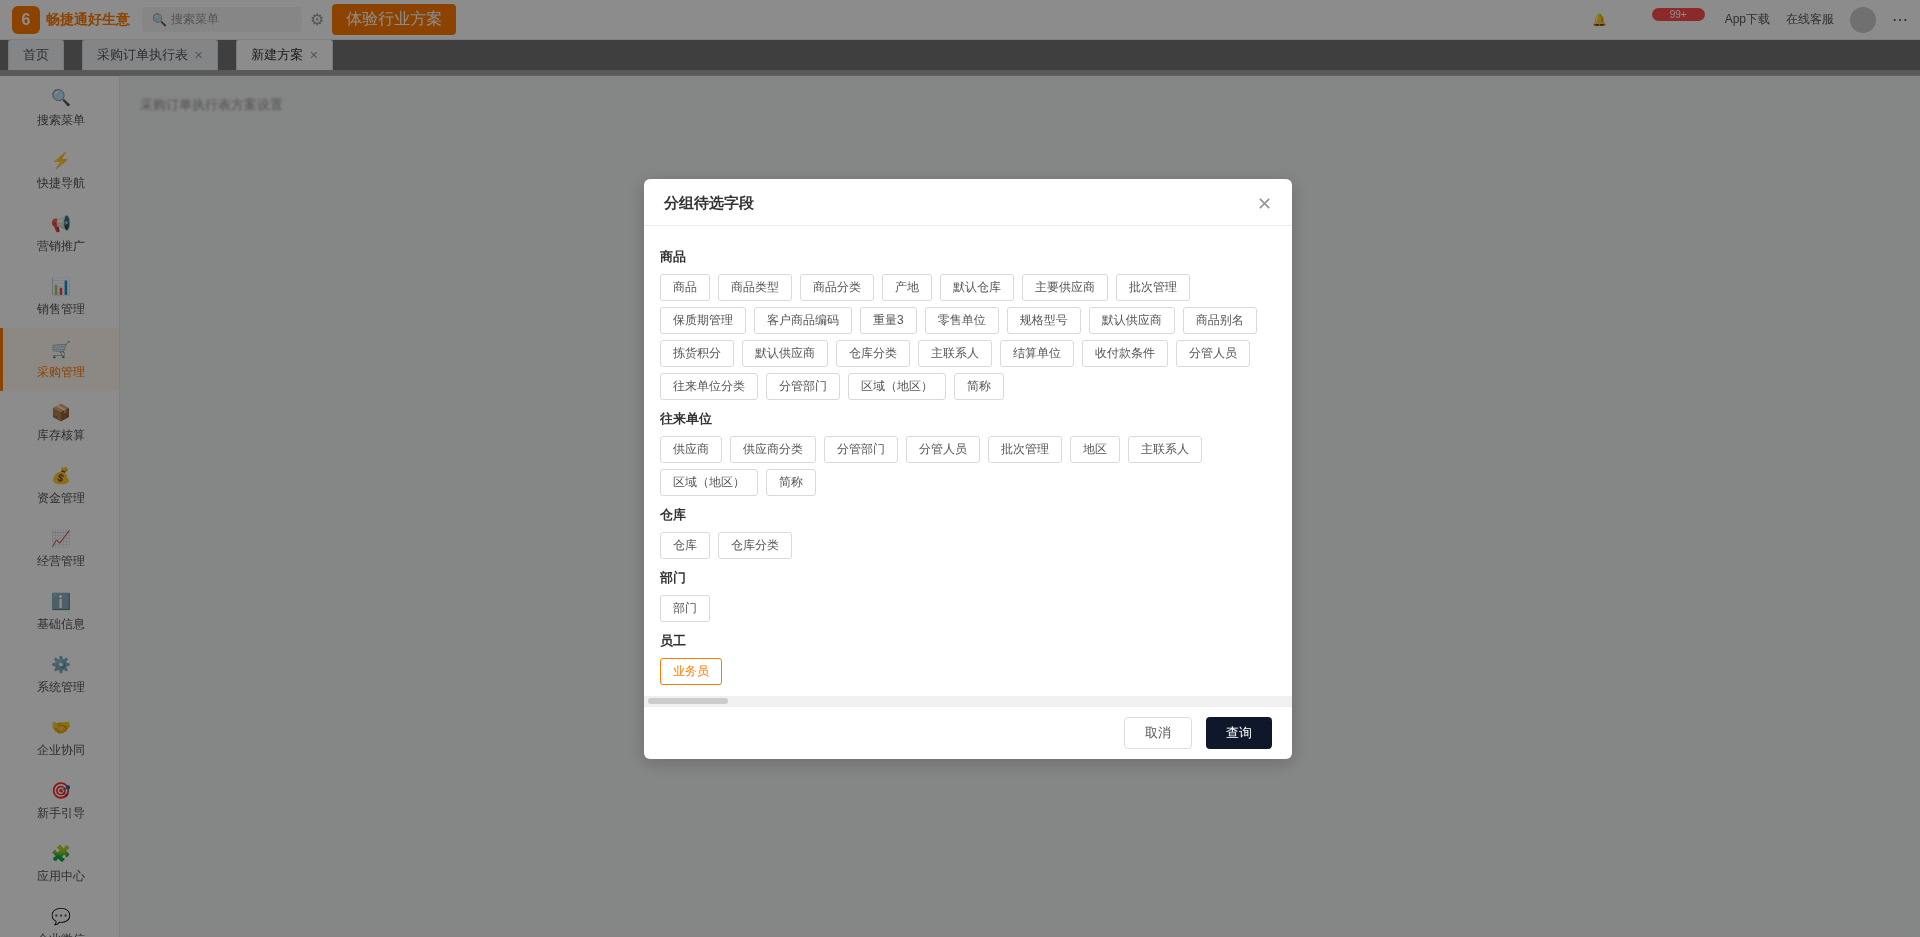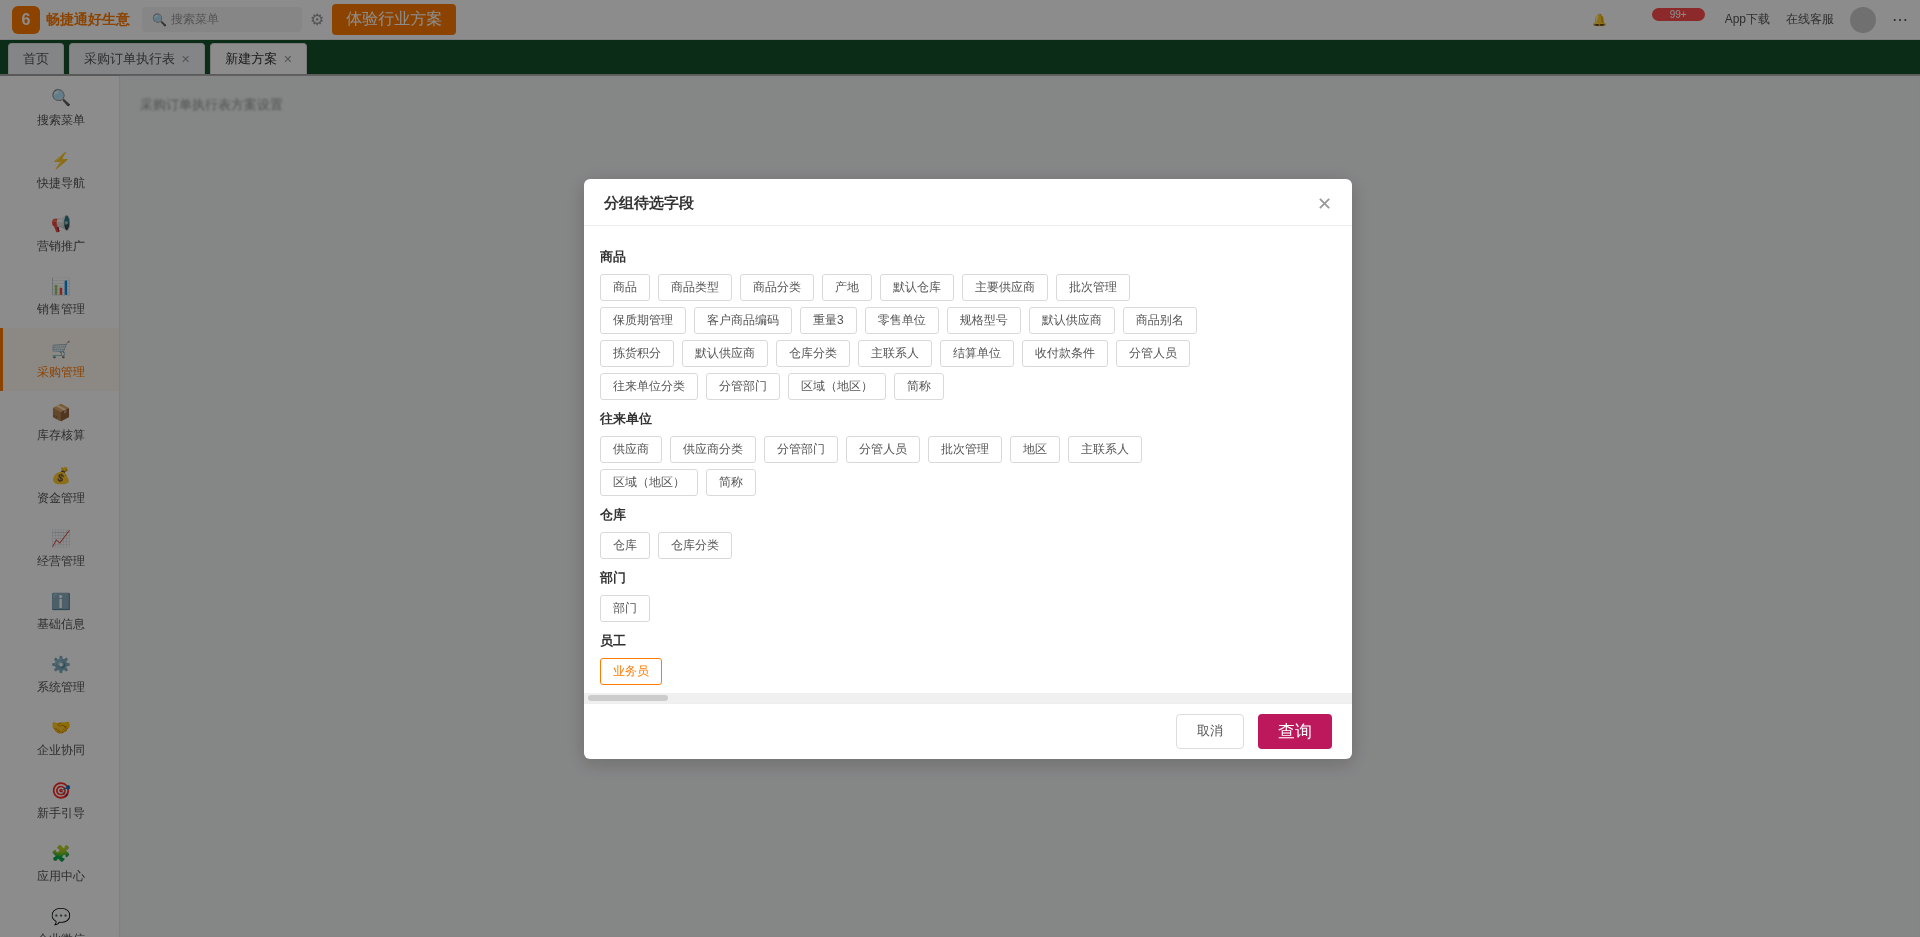--- a/index.html
+++ b/index.html
@@ -78,26 +78,26 @@
     }
     .avatar {
       width: 26px; height: 26px;
       background: #ccc;
       border-radius: 50%;
     }
 
     
     .tabbar {
       height: 36px;
-      background: #14532d;
+      background: #737373;
       display: flex;
       align-items: flex-end;
       padding: 0 8px;
-      border-bottom: 2px solid #a3a3a3;
-      gap: 5px;
+      border-bottom: 6px solid #a3a3a3;
+      gap: 18px;
     }
     .tab {
       padding: 6px 14px;
       font-size: 13px;
       cursor: pointer;
       border-radius: 4px 4px 0 0;
       color: #555;
       background: #f0f2f5;
       border: 1px solid #ddd;
       border-bottom: none;
@@ -161,21 +161,21 @@
       top: 0; left: 0; right: 0; bottom: 0;
       background: rgba(0,0,0,0.45);
       z-index: 1000;
       display: flex;
       align-items: center;
       justify-content: center;
     }
     .modal {
       background: #fff;
       border-radius: 6px;
-      width: 768px;
+      width: 648px;
       max-height: 580px;
       display: flex;
       flex-direction: column;
       box-shadow: 0 4px 20px rgba(0,0,0,0.2);
       margin-left: 16px;
     }
     .modal-header {
       display: flex;
       align-items: center;
       justify-content: space-between;
@@ -212,24 +212,24 @@
       border-radius: 4px;
       background: #fff;
       cursor: pointer;
       font-size: 13px;
       color: #555;
     }
     .btn-confirm {
       padding: 6px 20px;
       border: none;
       border-radius: 4px;
-      background: #be185d;
+      background: #0f172a;
       color: #fff;
       cursor: pointer;
-      font-size: 17px;
+      font-size: 13px;
     }
 
     
     .section-title {
       font-size: 13px;
       font-weight: 600;
       color: #333;
       margin: 10px 0 8px;
     }
     .field-group {

